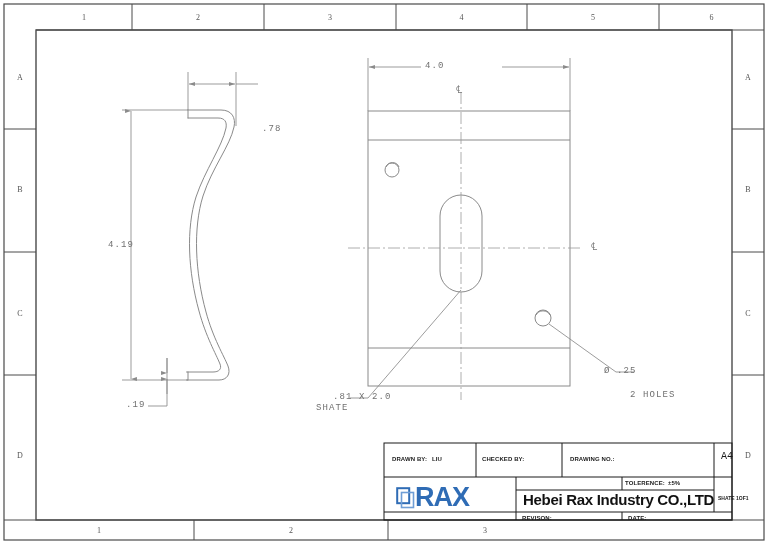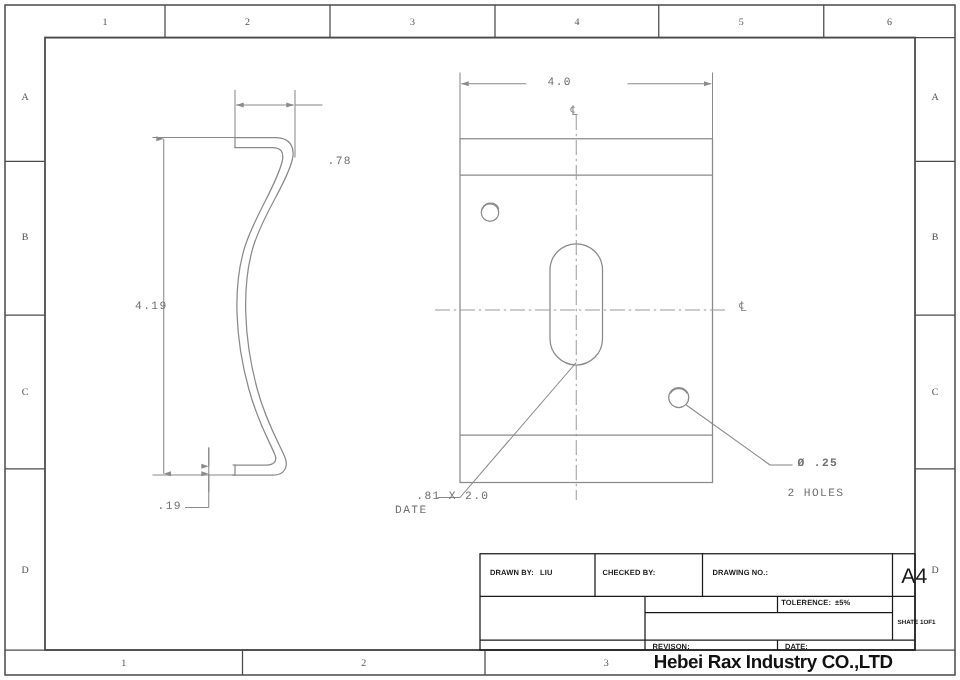--- a/index.html
+++ b/index.html
@@ -54,21 +54,21 @@
   .tb-text {
     position: absolute;
     font-family: "Liberation Sans", sans-serif;
     font-weight: bold;
     color: #1a1a1a;
     white-space: nowrap;
     line-height: 1;
   }
   .tb-small { font-size: 6px; letter-spacing: 0.1px; }
   .tb-tiny  { font-size: 5px; letter-spacing: 0px; }
-  .tb-a4    { font-size: 17px; font-weight: normal; font-family: Liberation Sans, sans-serif; }
+  .tb-a4    { font-size: 10px; font-weight: normal; font-family: Liberation Mono, monospace; }
   .tb-company {
     font-size: 15px;
     font-weight: bold;
     color: #111111;
     letter-spacing: -0.3px;
   }
   .logo-wrap {
     position: absolute;
     display: flex;
     align-items: center;
@@ -236,28 +236,28 @@
       <line x1="502" y1="67" x2="569" y2="67" marker-end="url(#arrL)"></line>
 
       <line x1="461" y1="290" x2="368" y2="398"></line>
       <line x1="368" y1="398" x2="350" y2="398"></line>
 
       <line x1="549" y1="324" x2="616" y2="372"></line>
       <line x1="616" y1="372" x2="634" y2="372"></line>
     </g>
   </svg>
 
-  <div class="dim-text" style="left:438px; top:61px;text-align:right;">4.0</div>
+  <div class="dim-text" style="left:425px; top:61px;text-align:right;">4.0</div>
   <div class="cl-sym" style="left:456px; top:84px;">℄</div>
   <div class="cl-sym" style="left:591px; top:241px;">℄</div>
 
   <div class="dim-text" style="left:294px; top:392px;margin-left:39px;">.81 X 2.0</div>
-  <div class="dim-text" style="left:316px; top:403px;">DATE</div>
-
-  <div class="dim-text" style="left:638px; top:366px;font-weight:bold;">Ø .25</div>
+  <div class="dim-text" style="left:316px; top:403px;">SHATE</div>
+
+  <div class="dim-text" style="left:604px; top:366px;">Ø .25</div>
   <div class="dim-text" style="left:630px; top:390px;">2 HOLES</div>
 
   <svg class="layer" viewBox="0 0 768 544">
     <g fill="none" stroke="#1a1a1a" stroke-width="1">
 
       <rect x="384" y="443" width="348" height="77"></rect>
 
       <line x1="384" y1="477" x2="732" y2="477"></line>
 
       <line x1="384" y1="512" x2="732" y2="512"></line>
@@ -281,22 +281,29 @@
   <div class="tb-text tb-small" style="left:432px; top:456px;">LIU</div>
   <div class="tb-text tb-small" style="left:482px; top:456px;">CHECKED BY:</div>
   <div class="tb-text tb-small" style="left:530px; top:456px;"></div>
   <div class="tb-text tb-small" style="left:570px; top:456px;">DRAWING NO.:</div>
   <div class="tb-text tb-small" style="left:626px; top:456px;"></div>
   <div class="tb-text tb-a4" style="left:721px; top:452px;">A4</div>
 
   <div class="tb-text tb-small" style="left:625px; top:480px;">TOLERENCE:</div>
   <div class="tb-text tb-small" style="left:668px; top:480px;">±5%</div>
 
-
-  <div class="tb-text tb-company" style="left:523px; top:492px;margin-top:30px;">Hebei Rax Industry CO.,LTD</div>
+  <div class="logo-wrap" style="left:396px; top:484px;">
+    <svg width="19" height="22" viewBox="0 0 19 22">
+      <rect x="1.2" y="1.2" width="12" height="15" fill="none" stroke="#2f6cb5" stroke-width="2"></rect>
+      <rect x="5.5" y="5.5" width="12" height="15" fill="none" stroke="#6f9ed6" stroke-width="1.6"></rect>
+    </svg>
+    <span class="logo-text">RAX</span>
+  </div>
+
+  <div class="tb-text tb-company" style="left:523px; top:492px;">Hebei Rax Industry CO.,LTD</div>
   <div class="tb-text tb-tiny" style="left:718px; top:496px;">SHATE 1OF1</div>
 
   <div class="tb-text tb-small" style="left:522px; top:515px;">REVISON:</div>
   <div class="tb-text tb-small" style="left:560px; top:515px;"></div>
   <div class="tb-text tb-small" style="left:628px; top:515px;">DATE:</div>
   <div class="tb-text tb-small" style="left:654px; top:515px;"></div>
 
 </div>
 
 </body></html>

